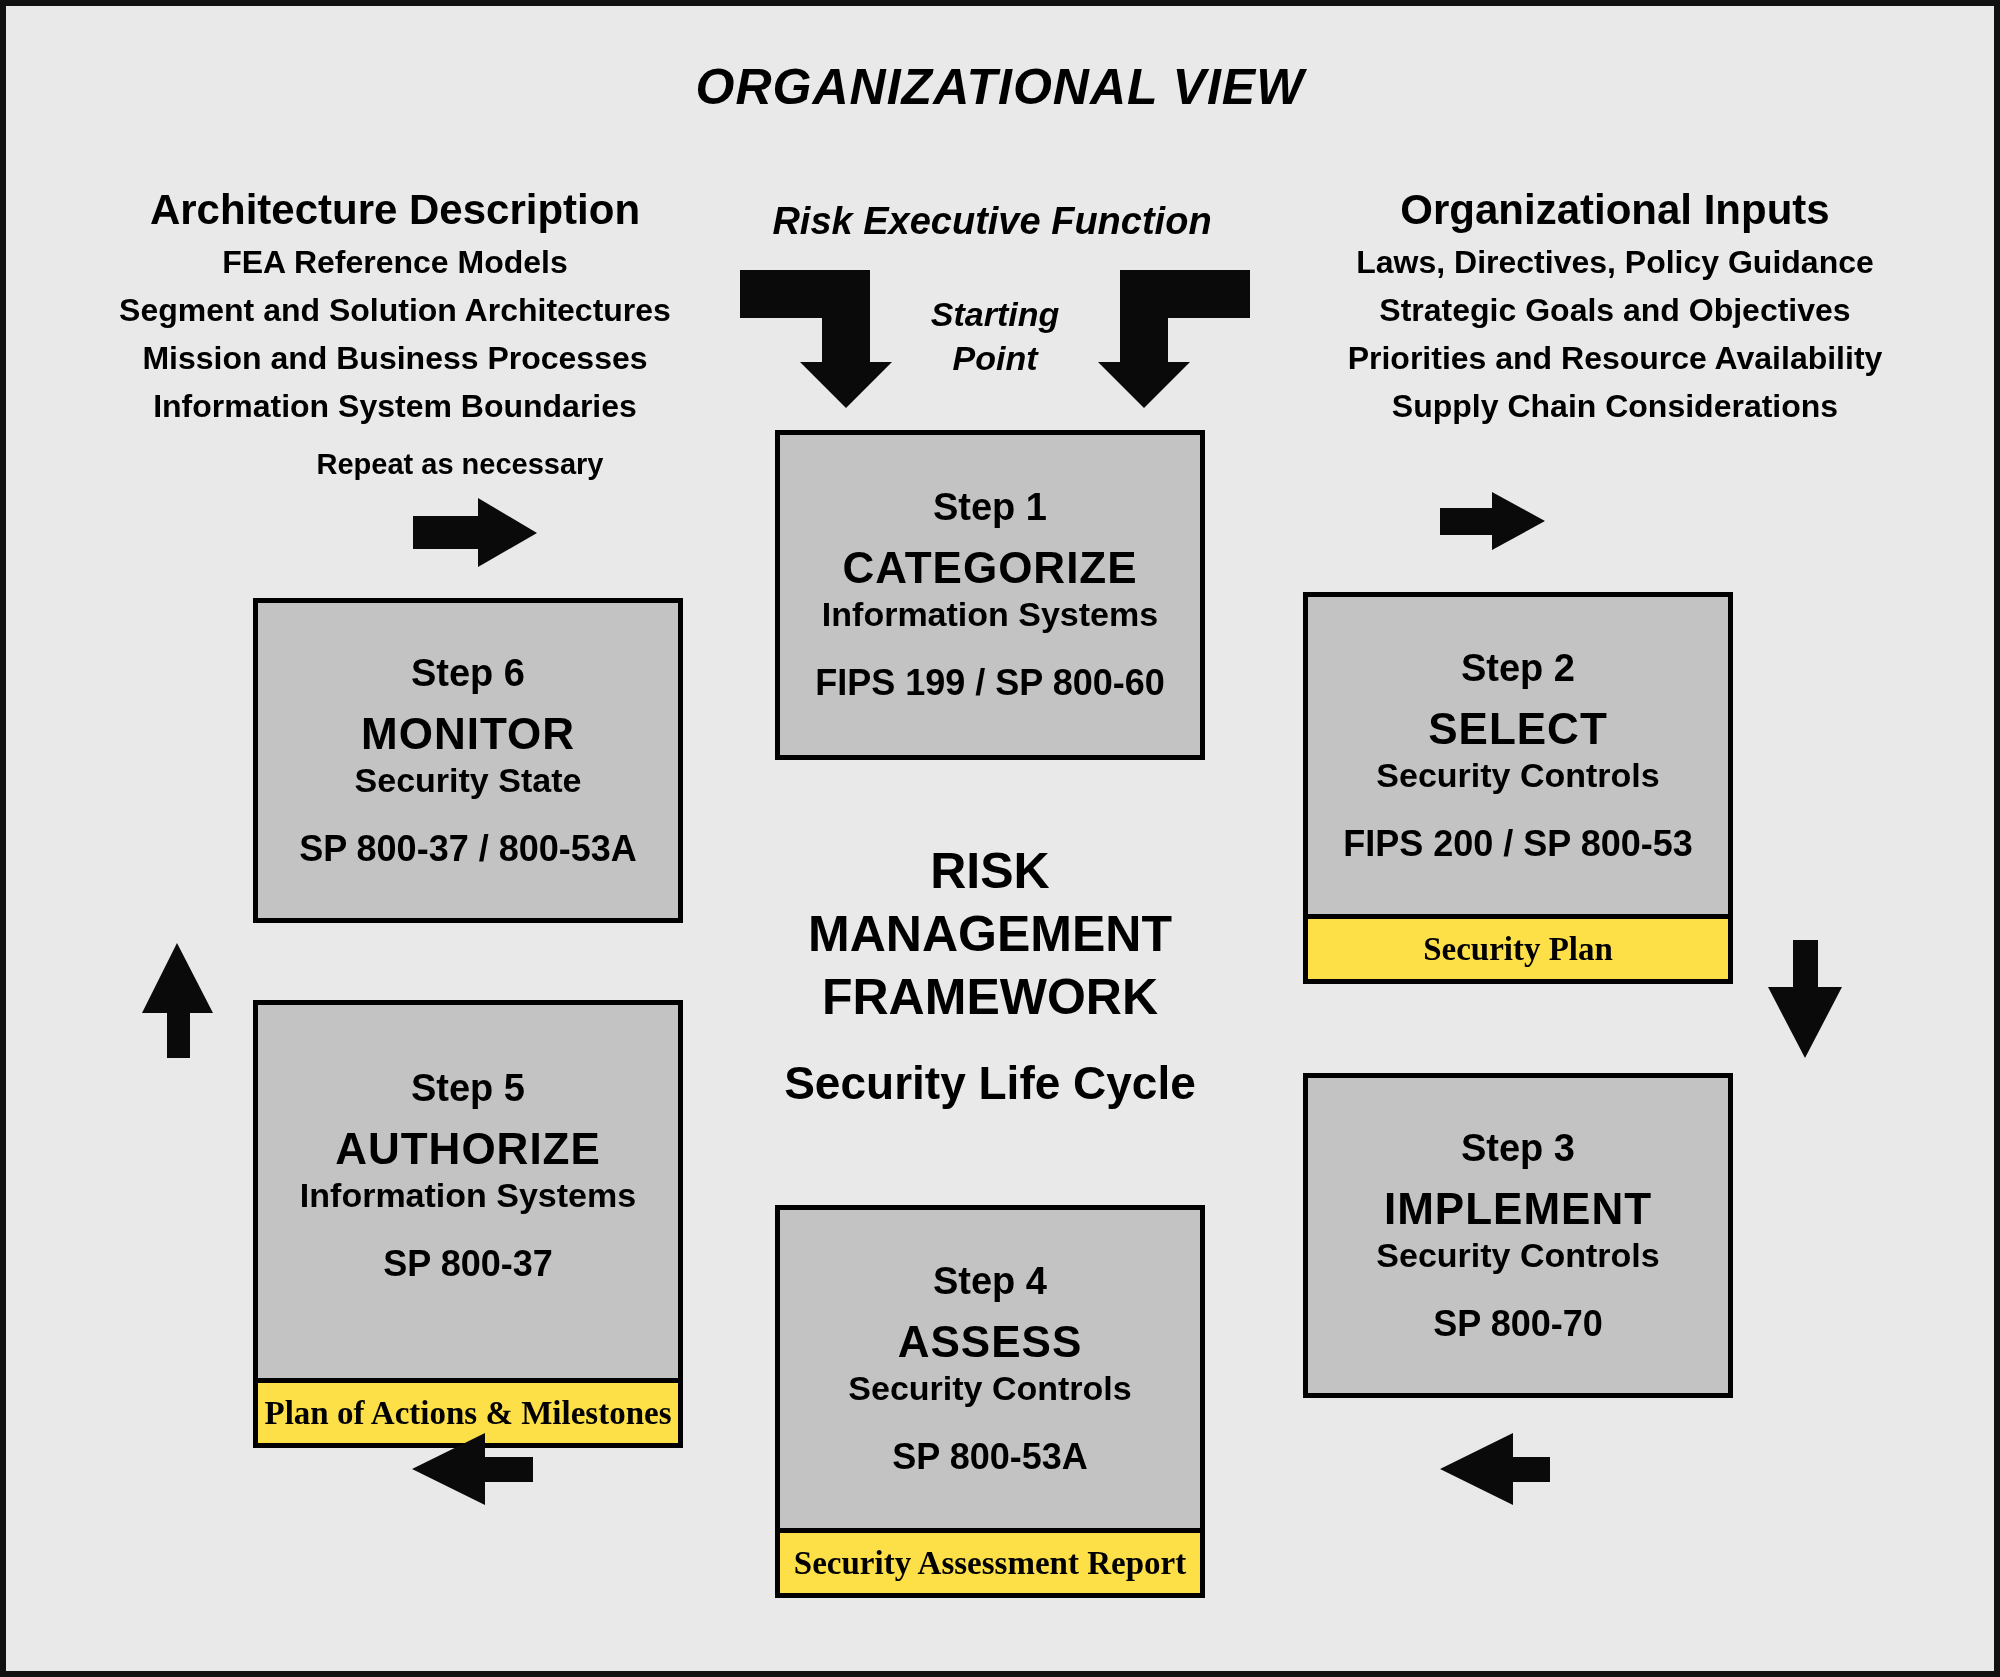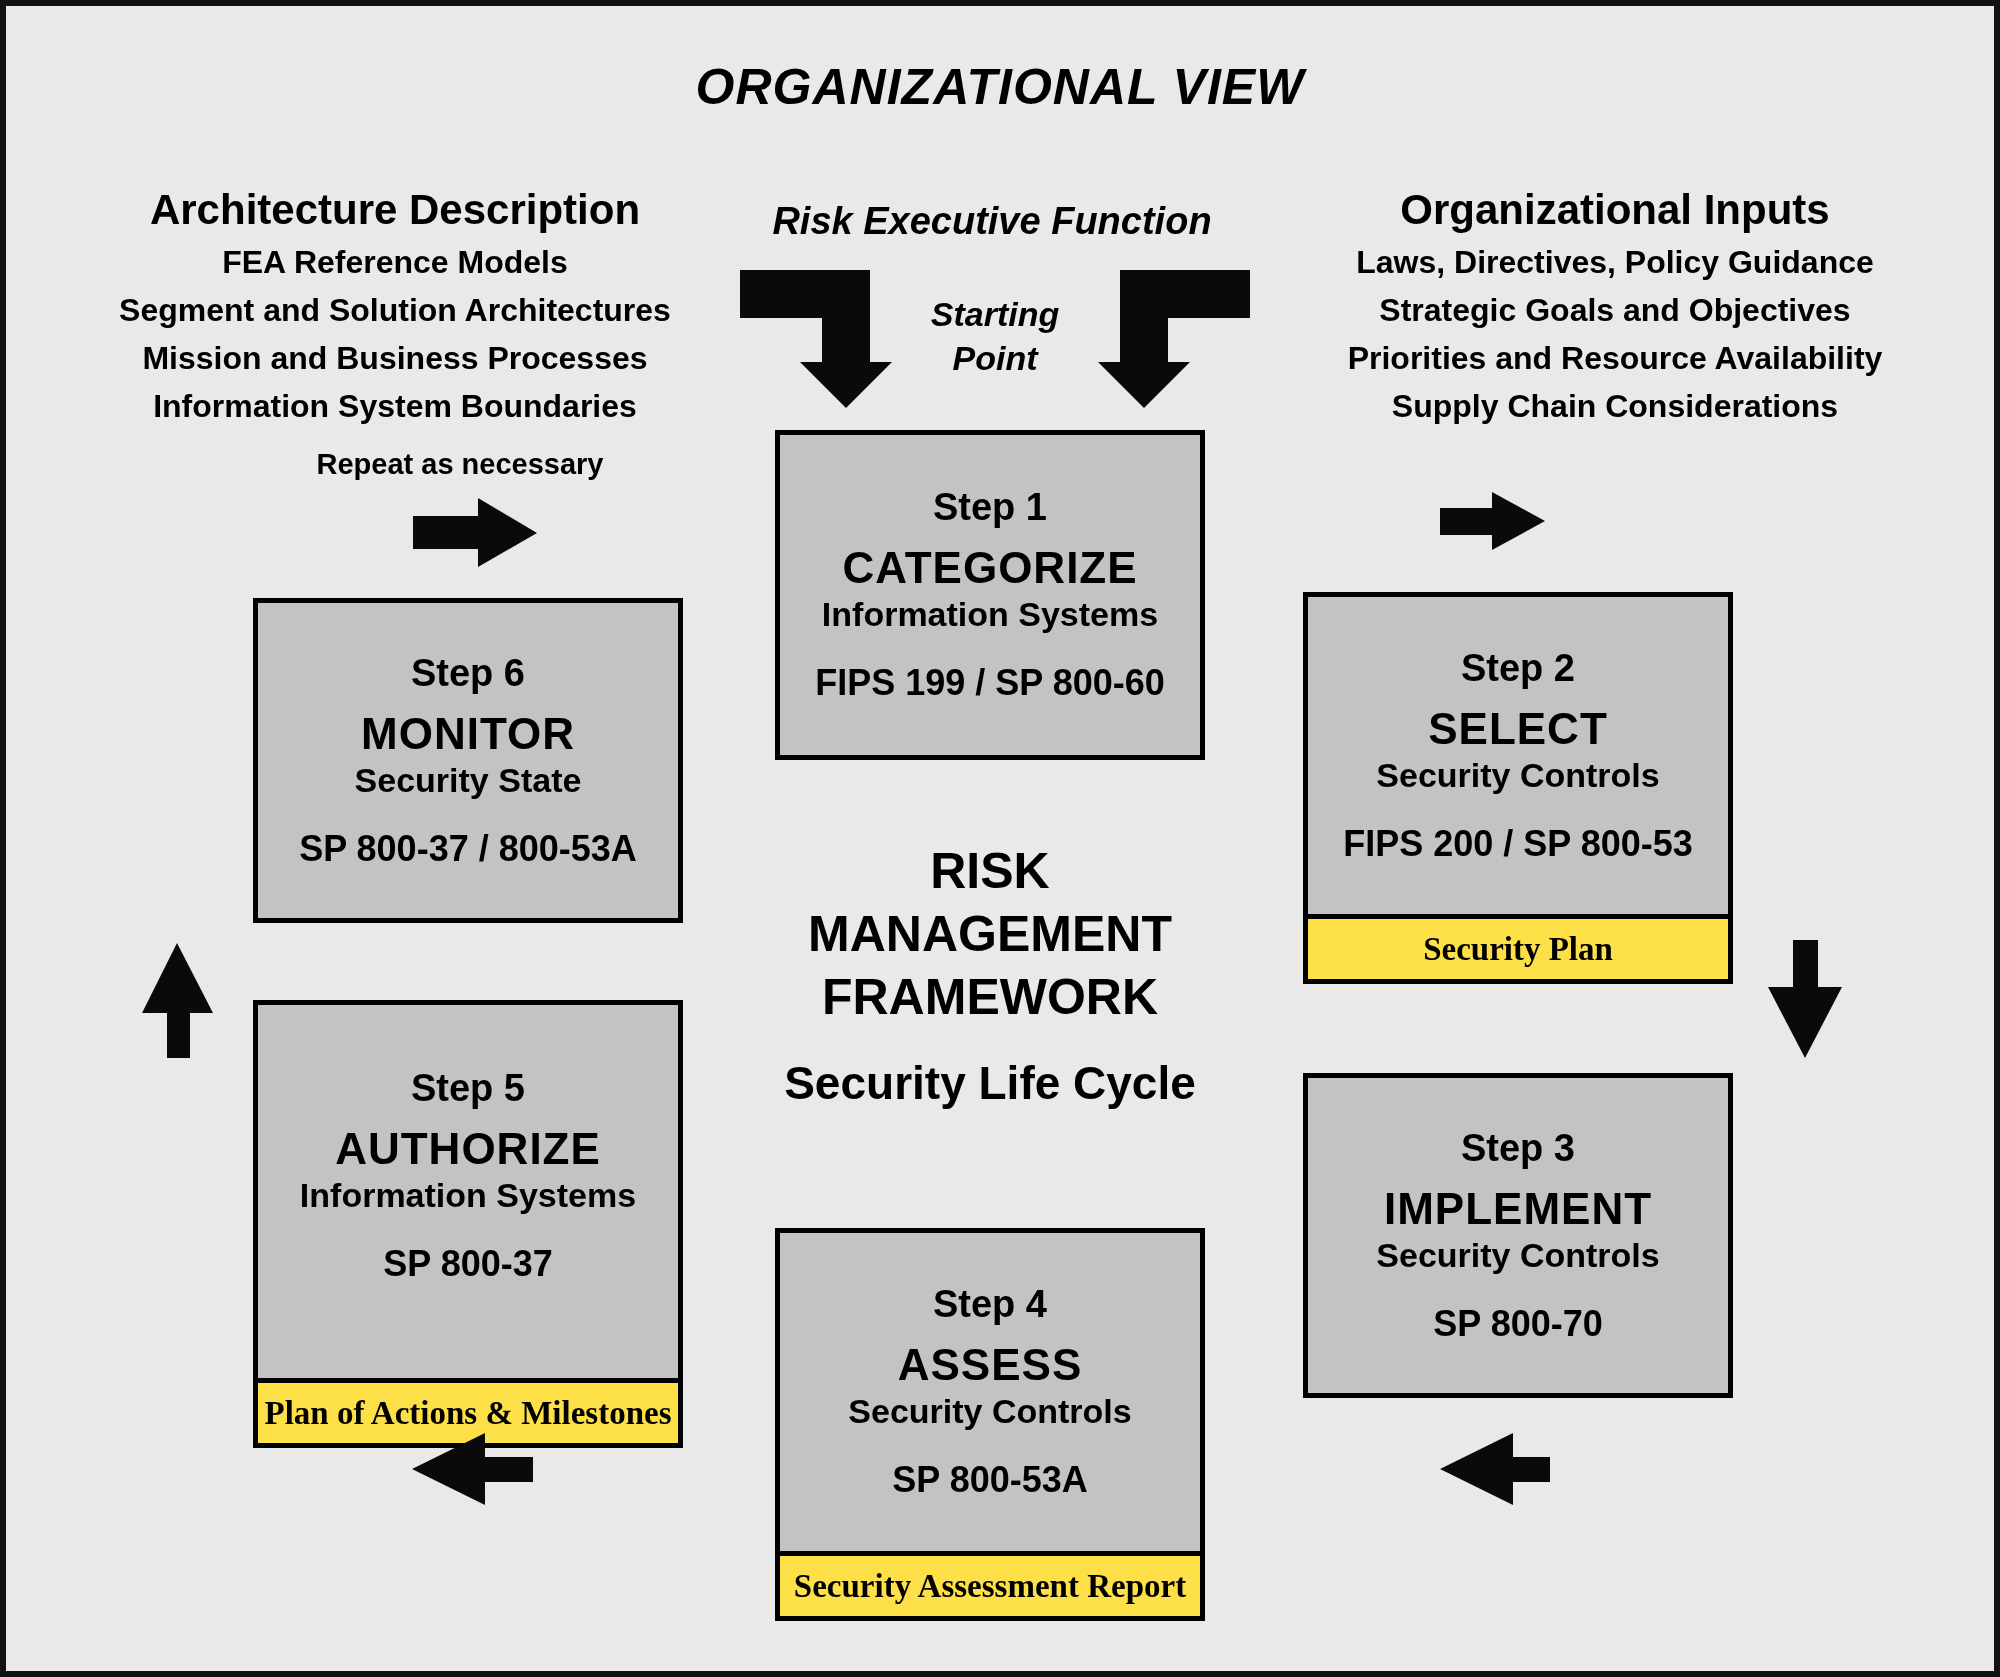--- a/index.html
+++ b/index.html
@@ -41,21 +41,21 @@
   .step-object{font-size:34px;font-weight:bold;margin-top:2px;}
   .step-ref{font-size:36px;font-weight:bold;margin-top:28px;}
   .step-foot{
     flex:0 0 60px;background:#fde047;border-top:5px solid #000;
     display:flex;align-items:center;justify-content:center;
     font-family:"Liberation Serif",serif;font-weight:bold;font-size:33px;
   }
   .box-step1{left:775px;top:430px;width:430px;height:330px;}
   .box-step2{left:1303px;top:592px;width:430px;height:392px;}
   .box-step3{left:1303px;top:1073px;width:430px;height:325px;}
-  .box-step4{left:775px;top:1205px;width:430px;height:393px;margin-top:23px;}
+  .box-step4{left:775px;top:1205px;width:430px;height:393px;}
   .box-step5{left:253px;top:1000px;width:430px;height:448px;gap:32px;}
   .box-step6{left:253px;top:598px;width:430px;height:325px;}
 
   svg.arrow-layer{position:absolute;left:0;top:0;width:2000px;height:1677px;pointer-events:none;}
   svg.arrow-layer polygon{fill:#0a0a0a;}
 </style>
 </head>
 <body>
 
 <div class="canvas">

